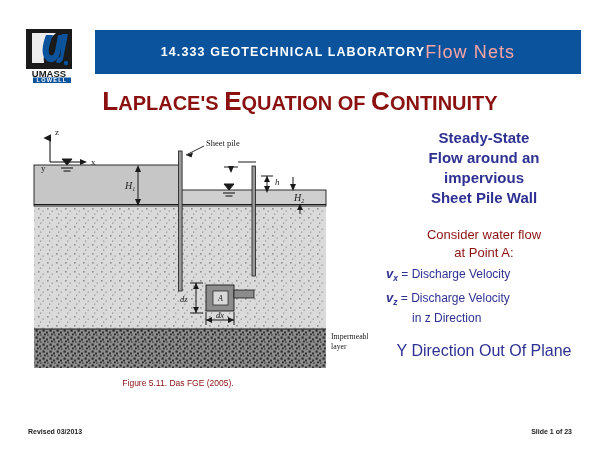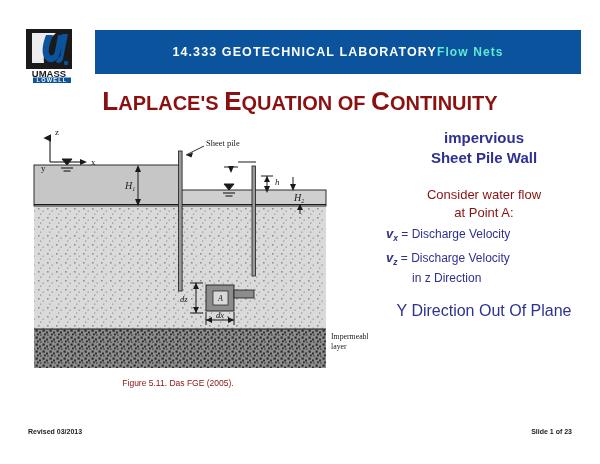--- a/index.html
+++ b/index.html
@@ -13,21 +13,21 @@
   #banner{
     position:absolute;left:95px;top:4px;width:486px;height:44px;
     background:#0b539c;
     display:flex;flex-direction:row;align-items:center;justify-content:center;
   }
   #banner .line1{
     color:#ffffff;font-weight:bold;font-size:12.5px;letter-spacing:1.1px;
     line-height:15px;white-space:nowrap;
   }
   #banner .line2{
-    color:#5eead4;font-weight:bold;font-size:12px;letter-spacing:1.1px;
+    color:#fca5a5;font-weight:normal;font-size:18px;letter-spacing:1.1px;
     line-height:15px;white-space:nowrap;
   }
   
   #logo{position:absolute;left:22px;top:29px;width:62px;height:54px;}
   #logo svg{display:block;}
   
   #title{
     position:absolute;left:0;top:86px;width:600px;text-align:center;
     color:#8b1111;font-weight:bold;white-space:nowrap;
   }
@@ -208,20 +208,22 @@
     <text x="303" y="223" font-family="Liberation Serif, serif" font-size="7.8" fill="#1a1a1a">layer</text>
   </svg>
 </div>
 
 <div id="caption">
   <b>Figure 5.11.</b><span> Das FGE (2005).</span>
 </div>
 
 <div id="rightcol">
   <div class="hdr-blue">
+    <div>Steady-State</div>
+    <div>Flow around an</div>
     <div>impervious</div>
     <div>Sheet Pile Wall</div>
   </div>
 
   <div class="red-note">
     <div>Consider water flow</div>
     <div>at Point A:</div>
   </div>
 
   <div class="veldef">

